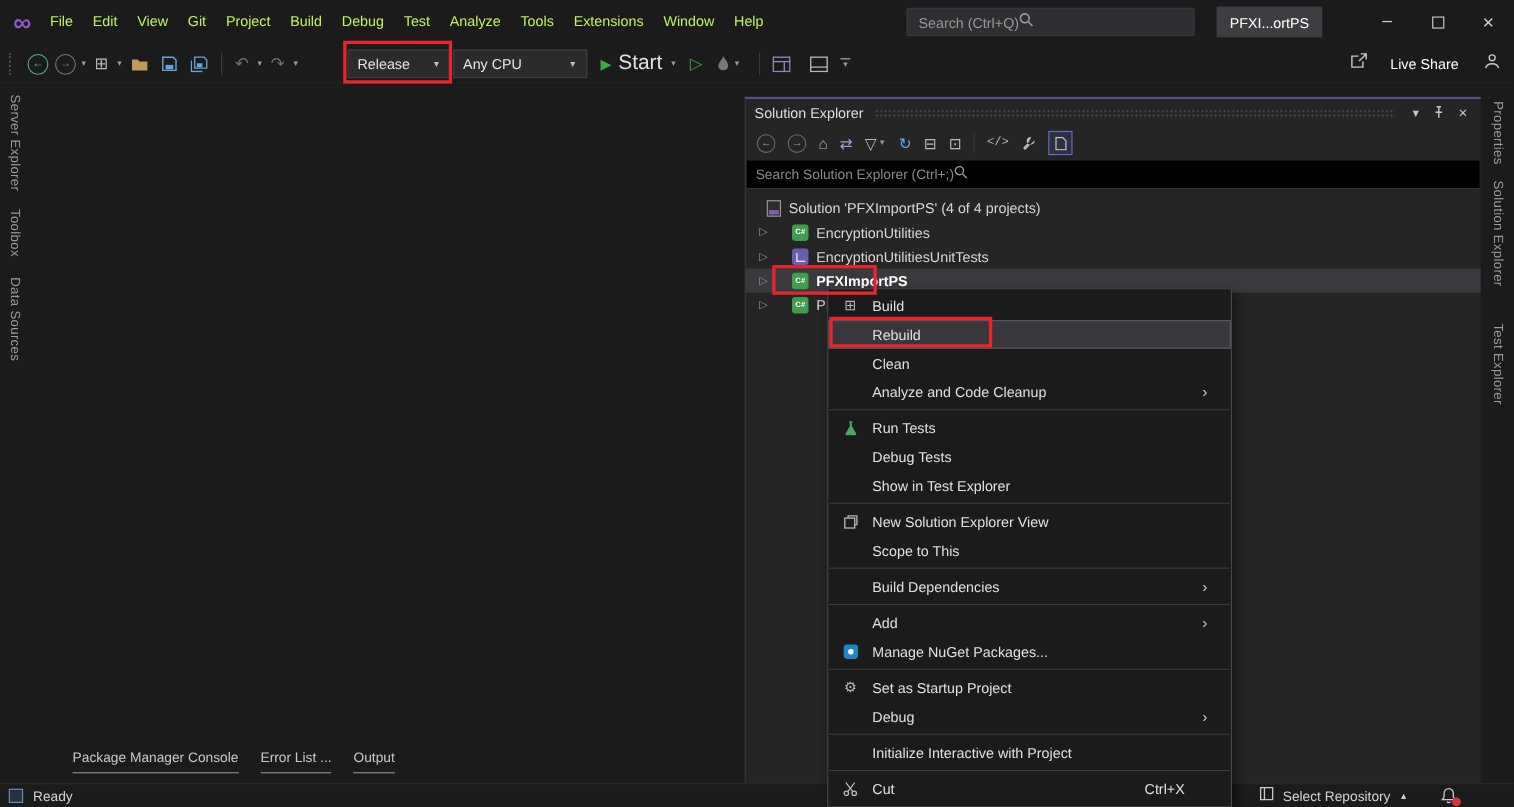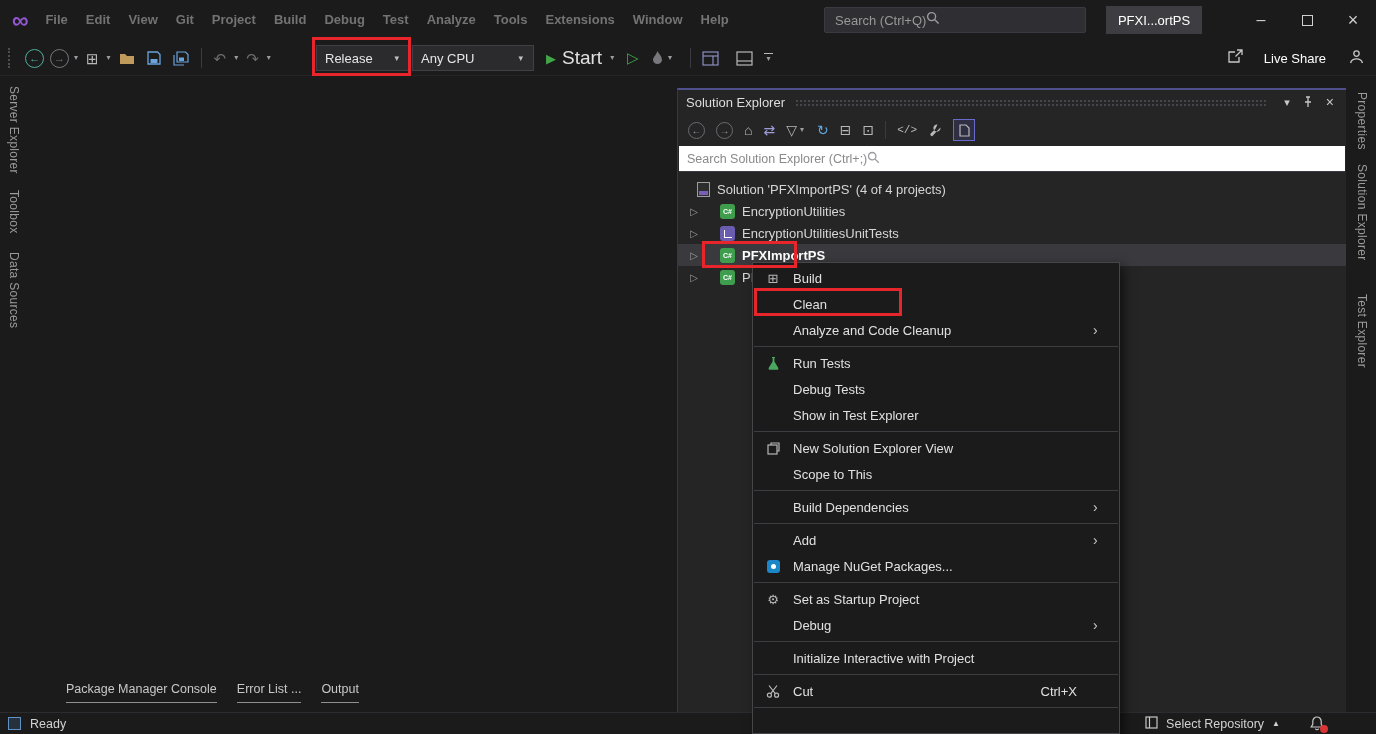--- a/index.html
+++ b/index.html
@@ -5,21 +5,21 @@
   * { margin:0; padding:0; box-sizing:border-box; }
   html,body { width:1376px; height:734px; overflow:hidden; background:#1b1b1c; }
   body { font-family:"Liberation Sans","DejaVu Sans",sans-serif; color:#cccccc; cursor:default;
          -webkit-user-select:none; user-select:none; }
   .app { position:relative; width:1376px; height:734px; background:#1b1b1c; overflow:hidden; }
 
   
   .titlebar { position:absolute; top:0; left:0; width:100%; height:40px; display:flex; align-items:center; background:#1b1b1c; z-index:10; }
   .vs-logo { color:#9156d0; font-size:23px; font-weight:bold; margin:0 8px 0 12px; line-height:40px; }
   .menubar { display:flex; align-items:center; height:40px; }
-  .menu-item { padding:0 9px; font-size:13px; color:#737373; line-height:40px;font-weight:bold; }
+  .menu-item { padding:0 9px; font-size:13px; color:#bef264; line-height:40px; }
   .qsearch { position:absolute; left:824px; top:7px; width:262px; height:26px; background:#2f2f33; border:1px solid #3a3a40; border-radius:2px; display:flex; align-items:center; padding:0 10px; }
   .qsearch-text { font-size:13px; color:#989898; }
   .qsearch svg { margin-left:auto; }
   .wintitle { position:absolute; left:1106px; top:6px; width:96px; height:28px; background:#3e3e42; color:#ffffff; font-size:13px; display:flex; align-items:center; justify-content:center; }
   .wincontrols { position:absolute; right:0; top:0; height:40px; display:flex; }
   .winbtn { width:46px; height:40px; display:flex; align-items:center; justify-content:center; color:#d0d0d0; font-size:16px; }
   .maxbox { width:11px; height:11px; border:1px solid #d0d0d0; display:inline-block; }
   .winbtn.close { font-size:18px; }
 
   
@@ -68,21 +68,21 @@
   .drag-dots { flex:1; height:9px; margin:2px 10px 0 10px; background-image:radial-gradient(#46464c 1px, transparent 1px); background-size:4px 4px; }
   .se-hbtn { color:#c8c8c8; font-size:11px; padding:0 6px; display:flex; align-items:center; }
   .se-toolbar { height:32px; display:flex; align-items:center; padding:0 10px; gap:11px; }
   .se-ic { color:#b8b8b8; font-size:14px; line-height:1; display:flex; align-items:center; }
   .se-circ { width:17px; height:17px; border-radius:50%; border:1.2px solid #6a6a70; color:#9a9aa0; font-size:10px; display:flex; align-items:center; justify-content:center; }
   .se-ic.blue { color:#5fa8e0; }
   .se-ic.purple { color:#9d9dd8; }
   .se-ic.codetext { font-size:11px; font-family:"Liberation Mono","DejaVu Sans Mono",monospace; }
   .se-sep { width:1px; height:18px; background:#3a3a40; }
   .se-ic.preview { width:22px; height:22px; border:1px solid #6a6acb; background:#2f2f44; justify-content:center; }
-  .se-search { height:26px; margin:0 1px; background:#ffffff; border-bottom:1px solid #3a3a40; display:flex; align-items:center; padding:0 8px; }
+  .se-search { height:26px; margin:0 1px; background:#000000; border-bottom:1px solid #3a3a40; display:flex; align-items:center; padding:0 8px; }
   .se-search-text { font-size:12.5px; color:#8a8a8a; }
   .se-search svg { margin-left:auto; }
   .se-tree { flex:1; padding-top:6px; position:relative; }
   .trow { height:22px; display:flex; align-items:center; font-size:13px; color:#d6d6d6; }
   .trow.sel { background:#3a3a3e; }
   .trow.sel .tlabel { font-weight:bold; color:#ffffff; }
   .texp { width:12px; margin-left:10px; color:#9a9a9a; font-size:10px; text-align:center; }
   .tlabel { margin-left:7px; white-space:nowrap; }
   .ico-sln { width:13px; height:15px; border:1px solid #9d9da5; background:#2d2d30; margin-left:19px; position:relative; }
   .ico-sln:after { content:""; position:absolute; left:1px; right:1px; bottom:1px; height:4px; background:#7a5fb5; }
@@ -336,20 +336,24 @@
         <span class="tlabel">PF</span>
       </div>
     </div>
   </div>
 
   <div class="cmenu">
     <div class="mi">
       <span class="mi-icon">⊞</span>
       <span class="mi-label">Build</span>
     </div>
+    <div class="mi hot">
+      <span class="mi-icon"></span>
+      <span class="mi-label">Rebuild</span>
+    </div>
     <div class="mi">
       <span class="mi-icon"></span>
       <span class="mi-label">Clean</span>
     </div>
     <div class="mi">
       <span class="mi-icon"></span>
       <span class="mi-label">Analyze and Code Cleanup</span>
       <span class="mi-arrow">›</span>
     </div>
     <div class="msep"></div>

